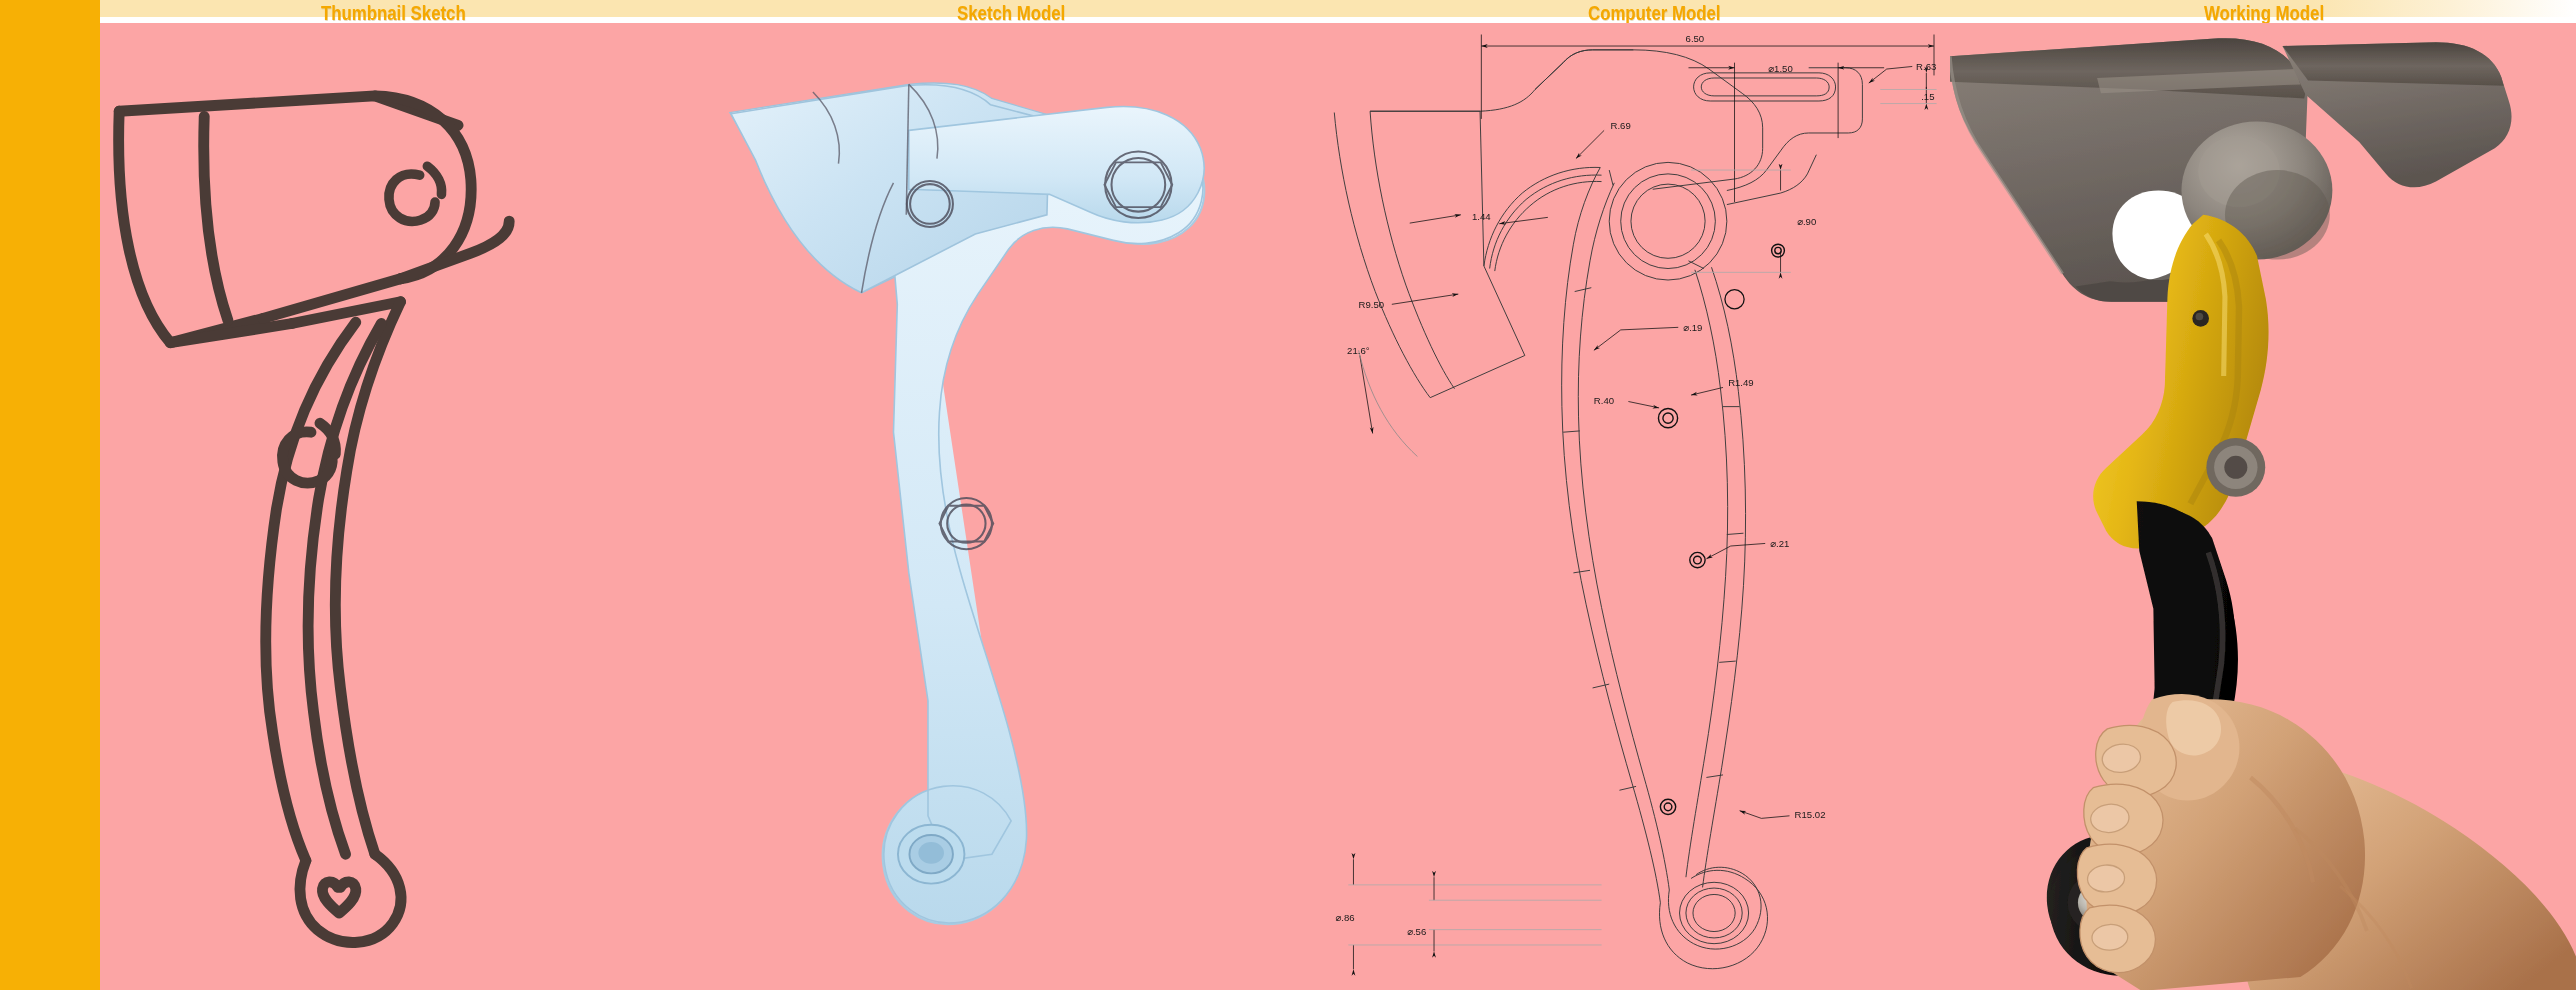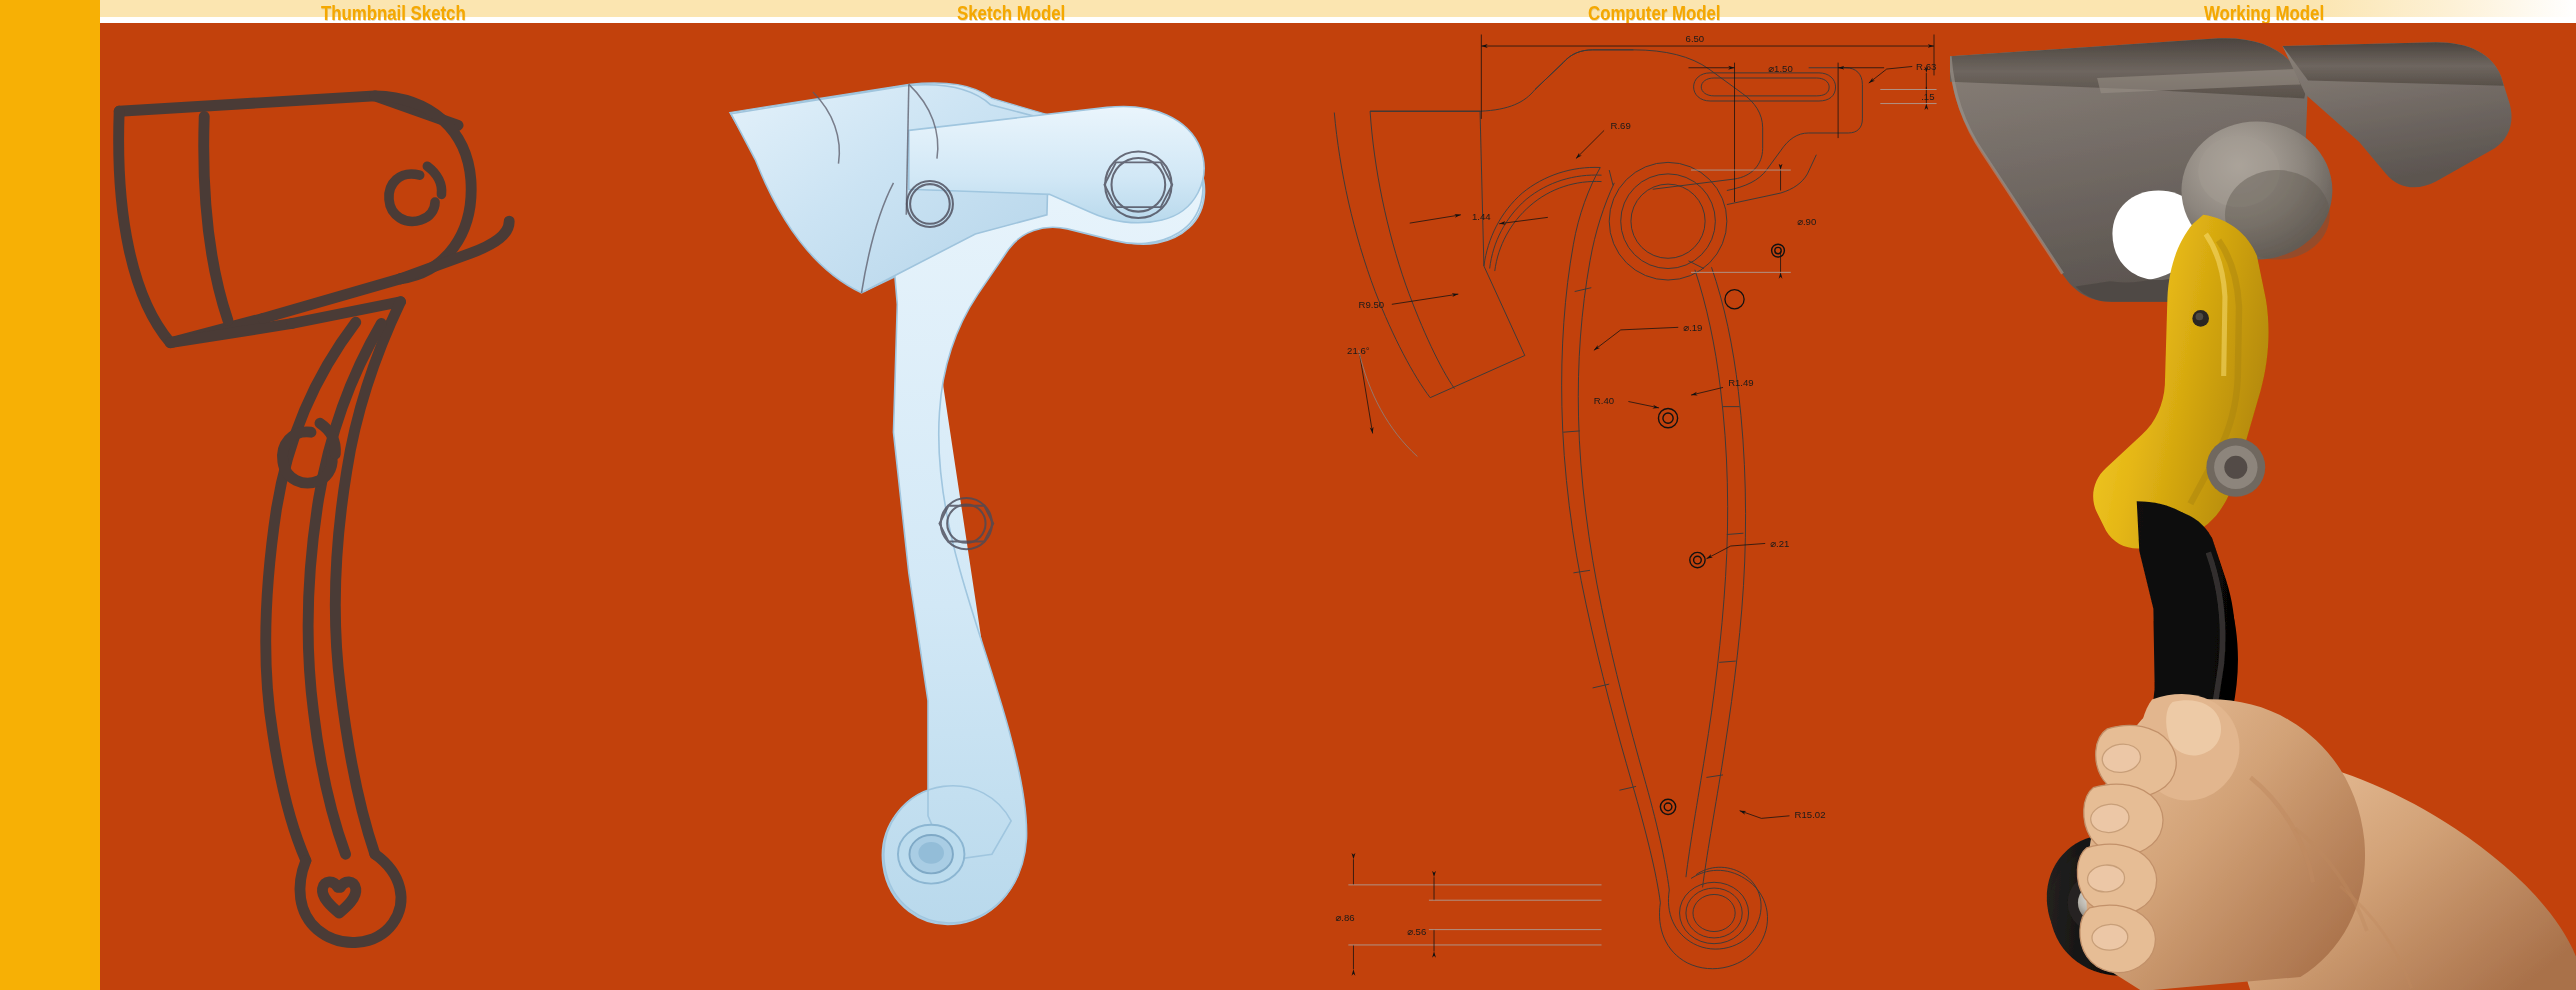--- a/index.html
+++ b/index.html
@@ -28,21 +28,21 @@
     transform: scaleX(0.80); transform-origin: left top;
     letter-spacing:0px;
     text-shadow:0.6px 0.6px 0 rgba(160,110,0,0.25);
   }
   #hdr-1 { left:221px; }
   #hdr-2 { left:857px; }
   #hdr-3 { left:1488px; }
   #hdr-4 { left:2104px; }
 
   
-  .panel { position:absolute; top:23px; height:968px; background:#c2410c; }
+  .panel { position:absolute; top:23px; height:968px; background:#fca5a5; }
   #panel-thumb    { left:100px;  width:617px; }
   #panel-sketch   { left:717px; width:617px; }
   #panel-computer { left:1333px; width:617px; }
   #panel-working  { left:1950px; width:626px; }
 
   svg { display:block; }
 
   
   .dimtxt { font-family:"Liberation Sans","DejaVu Sans",sans-serif;
             font-size:15px; fill:#1a1a1a; }

